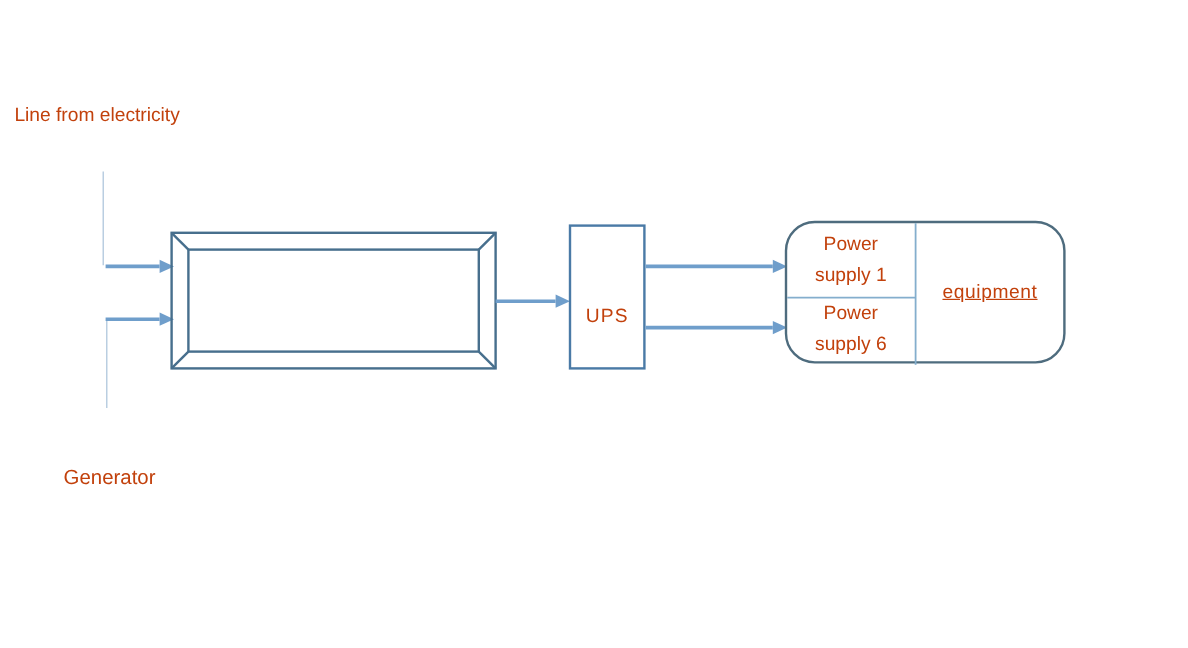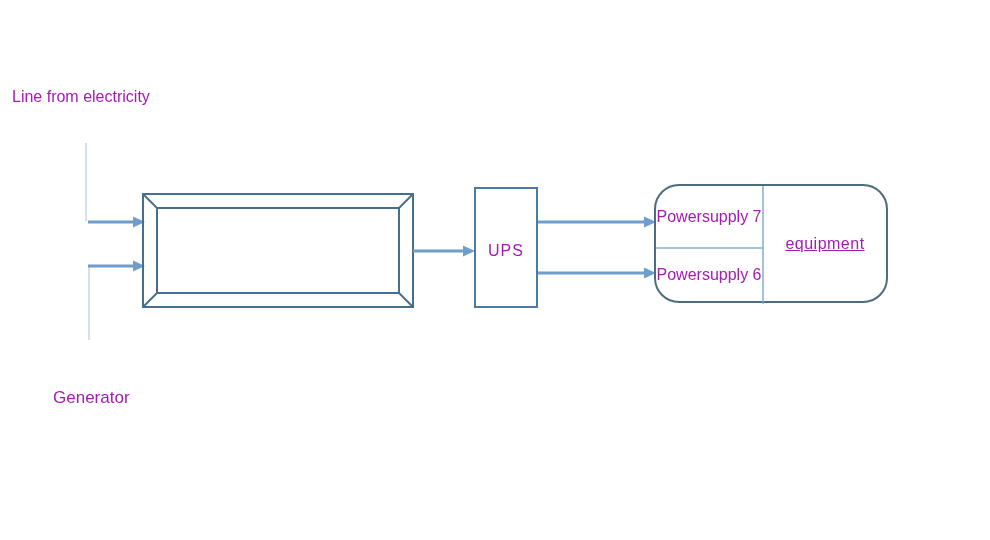--- a/index.html
+++ b/index.html
@@ -23,41 +23,41 @@
   
   .leader        { stroke-width: 1; fill: none; }
   .arrow-shaft   { stroke-width: 3; fill: none; }
   .arrow-head    { stroke: none; }
   .frame-stroke  { stroke-width: 2; fill: none; stroke-linejoin: miter; }
   .frame-line    { stroke-width: 2; fill: none; }
   .divider       { stroke-width: 1.5; fill: none; }
 
   .label {
     position: absolute;
-    color: #a21caf;
+    color: #c2410c;
     white-space: nowrap;
   }
   .label-block {
     font-size: 16px;
     line-height: 26px;
   }
   .centered {
     display: flex;
     align-items: center;
     justify-content: center;
     text-align: center;
   }
   .col {
-    flex-direction: row;
+    flex-direction: column;
     border-radius: 20px;
   }
   .electricity-label { left: 12px;  top: 84px; }
   .generator-label   { left: 53px;  top: 344px; font-size: 17px; margin-top: 44px; }
   .ats-label   { left: 143px; top: 194px; width: 270px; height: 113px; font-size: 16px; letter-spacing: 2px; }
-  .ups-label   { left: 475px; top: 175px; width: 62px;  height: 151px; font-size: 16px; letter-spacing: 1px; border-radius: 21px; }
+  .ups-label   { left: 475px; top: 188px; width: 62px;  height: 151px; font-size: 16px; letter-spacing: 1px; border-radius: 21px; }
   .ps1-label   { left: 655px; top: 186px; width: 108px; height: 62px;  font-size: 16px; line-height: 26px; }
   .ps2-label   { left: 655px; top: 248px; width: 108px; height: 54px;  font-size: 16px; line-height: 26px; }
   .equip-label { left: 763px; top: 185px; width: 124px; height: 117px; font-size: 16px; letter-spacing: 0.5px; text-decoration: underline; }
 </style>
 </head>
 <body>
 
 <div class="canvas">
 
   <svg width="990" height="540" viewBox="0 0 990 540">
@@ -114,21 +114,21 @@
 
   <div class="label generator-label" data-bind="diagram.inputs.generator.label">Generator</div>
 
 
   <div class="label centered ups-label">
     <span data-bind="diagram.nodes.ups.label">UPS</span>
   </div>
 
   <div class="label centered col ps1-label">
     <div data-bind="diagram.nodes.equipment.power_supply_1.line1">Power</div>
-    <div data-bind="diagram.nodes.equipment.power_supply_1.line2">supply 7</div>
+    <div data-bind="diagram.nodes.equipment.power_supply_1.line2">supply 1</div>
   </div>
 
   <div class="label centered col ps2-label">
     <div data-bind="diagram.nodes.equipment.power_supply_2.line1">Power</div>
     <div data-bind="diagram.nodes.equipment.power_supply_2.line2">supply 6</div>
   </div>
 
   <div class="label centered equip-label">
     <span data-bind="diagram.nodes.equipment.label">equipment</span>
   </div>

